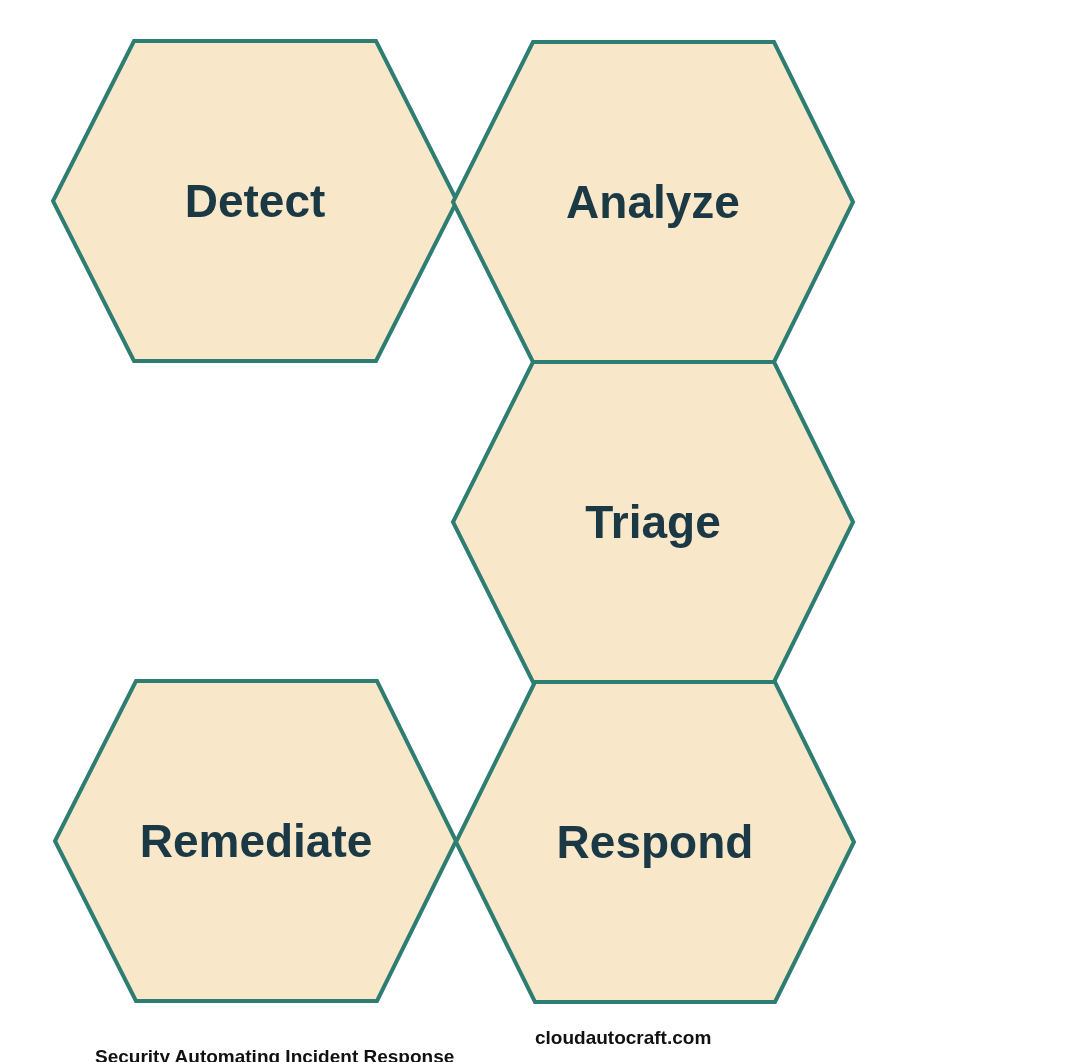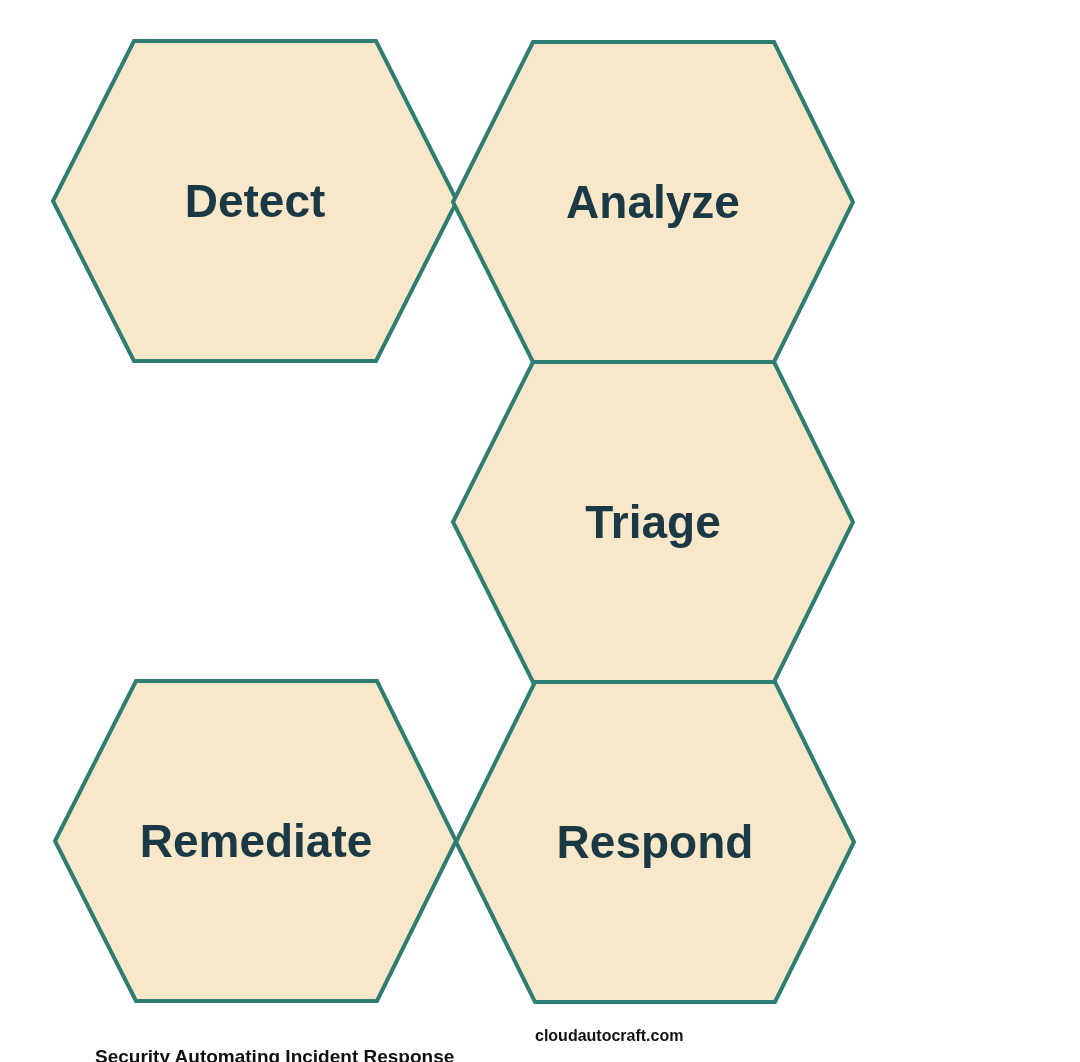--- a/index.html
+++ b/index.html
@@ -54,21 +54,21 @@
     top: 1046px;
     font-size: 19px;
     font-weight: bold;
     color: var(--footer-color, #111111);
     white-space: nowrap;
   }
   .footer-right {
     position: absolute;
     left: 535px;
     top: 1027px;
-    font-size: 16px;
+    font-size: 19px;
     font-weight: bold;
     color: var(--footer-color, #111111);
     white-space: nowrap;
   }
 </style>
 </head>
 <body>
 
 <div class="canvas">
 

